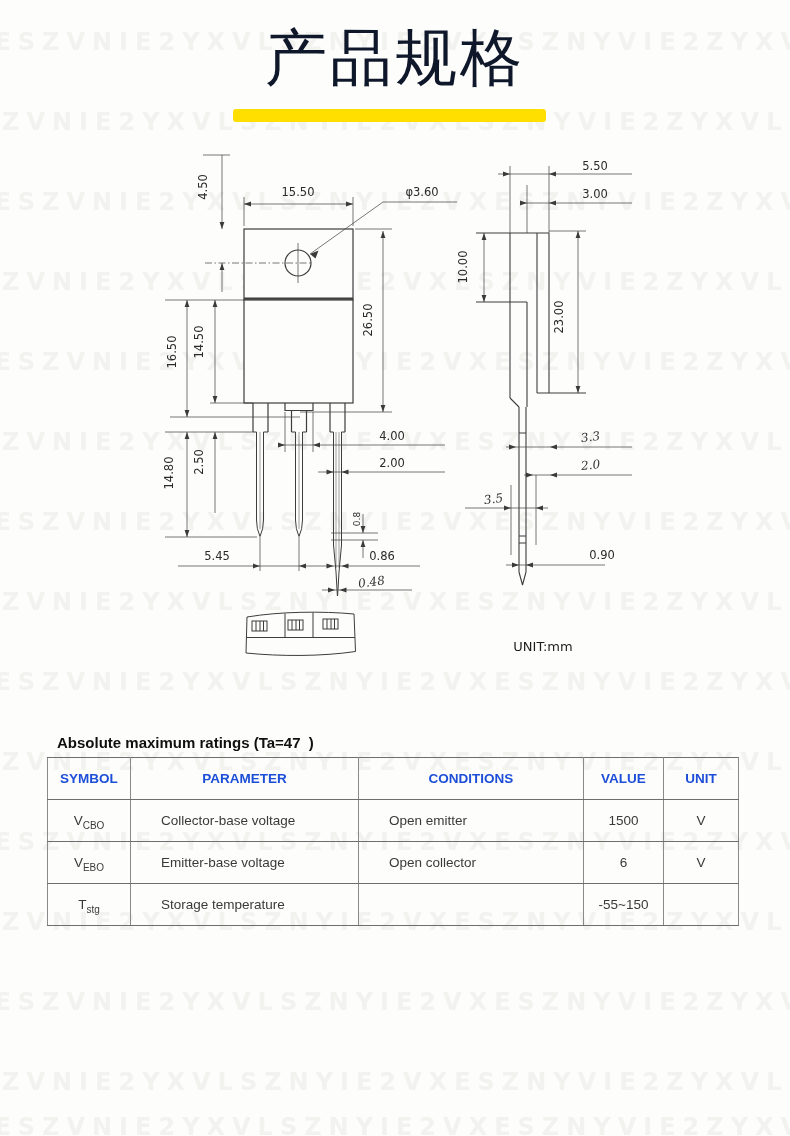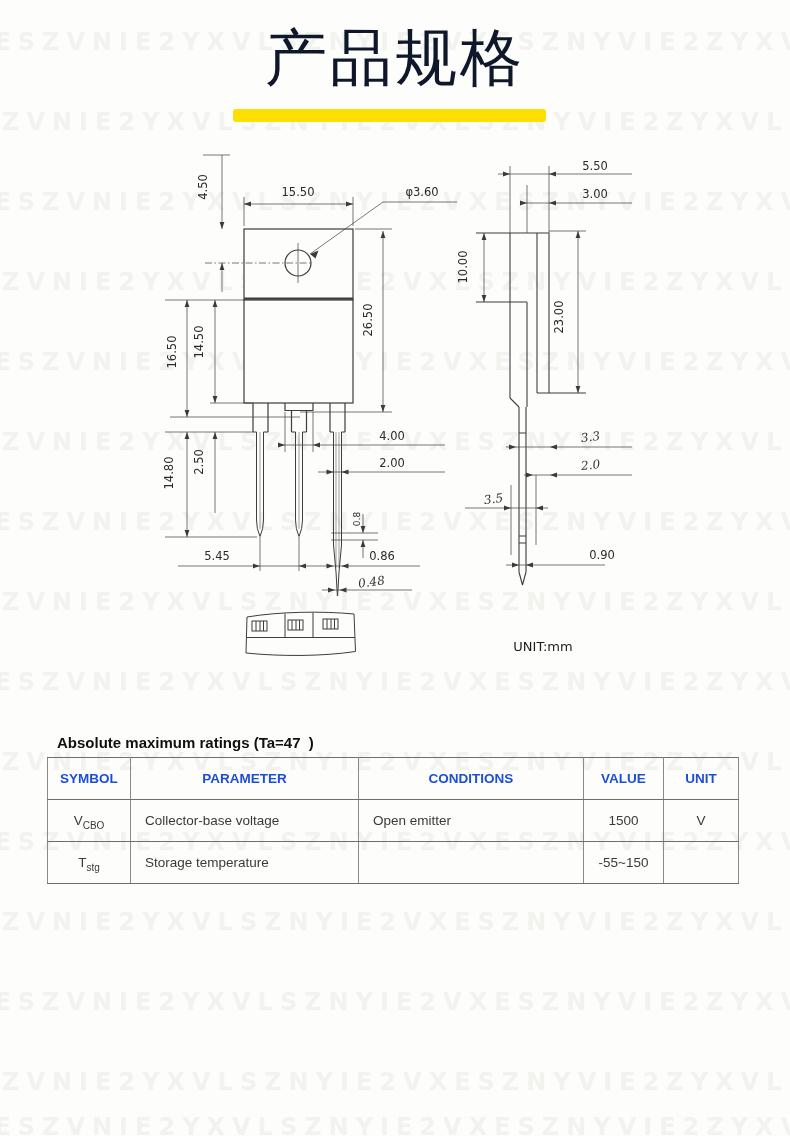--- a/index.html
+++ b/index.html
@@ -34,21 +34,21 @@
   table.ratings{
     position:absolute;left:47px;top:757px;width:691px;
     border-collapse:collapse;table-layout:fixed;
   }
   table.ratings th,table.ratings td{
     border:1px solid #8a8a8a;border-top:1px solid #6e6e6e;border-bottom:1px solid #6e6e6e;
     height:39px;font-size:13.5px;color:#3a3a3a;overflow:hidden;white-space:nowrap;
   }
   table.ratings th{font-weight:bold;color:#1d4ed8;text-align:center;}
   td.c-sym,td.c-val,td.c-unit{text-align:center;}
-  td.c-param,td.c-cond{text-align:left;padding-left:14px;}
+  td.c-param,td.c-cond{text-align:left;padding-left:30px;}
   table.ratings sub{font-size:10px;line-height:0;}
 </style>
 </head>
 <body>
 
 <svg id="watermark" class="layer" width="790" height="1136" viewBox="0 0 790 1136" aria-hidden="true">
   <g fill="#f2f2ef" font-family="DejaVu Sans, sans-serif" font-size="24" font-weight="bold" letter-spacing="7">
     <text x="-30" y="50">YESZVNIE2YXVLSZNYIE2VXESZNYVIE2ZYXVLSZNYE2VXISZNVYE2ZXVLS</text>
     <text x="-70" y="130">YESZVNIE2YXVLSZNYIE2VXESZNYVIE2ZYXVLSZNYE2VXISZNVYE2ZXVLS</text>
     <text x="-30" y="210">YESZVNIE2YXVLSZNYIE2VXESZNYVIE2ZYXVLSZNYE2VXISZNVYE2ZXVLS</text>
@@ -256,20 +256,27 @@
       <th>UNIT</th>
     </tr>
     <tr>
       <td class="c-sym"><span>V</span><sub>CBO</sub></td>
       <td class="c-param">Collector-base voltage</td>
       <td class="c-cond"><span>Open emitter</span><sub></sub><span></span></td>
       <td class="c-val">1500</td>
       <td class="c-unit">V</td>
     </tr>
     <tr>
+      <td class="c-sym"><span>V</span><sub>EBO</sub></td>
+      <td class="c-param">Emitter-base voltage</td>
+      <td class="c-cond"><span>Open collector</span><sub></sub><span></span></td>
+      <td class="c-val">6</td>
+      <td class="c-unit">V</td>
+    </tr>
+    <tr>
       <td class="c-sym"><span>T</span><sub>stg</sub></td>
       <td class="c-param">Storage temperature</td>
       <td class="c-cond"><span></span><sub></sub><span></span></td>
       <td class="c-val">-55~150</td>
       <td class="c-unit"></td>
     </tr>
   </tbody>
     </table>
 
 </div>

